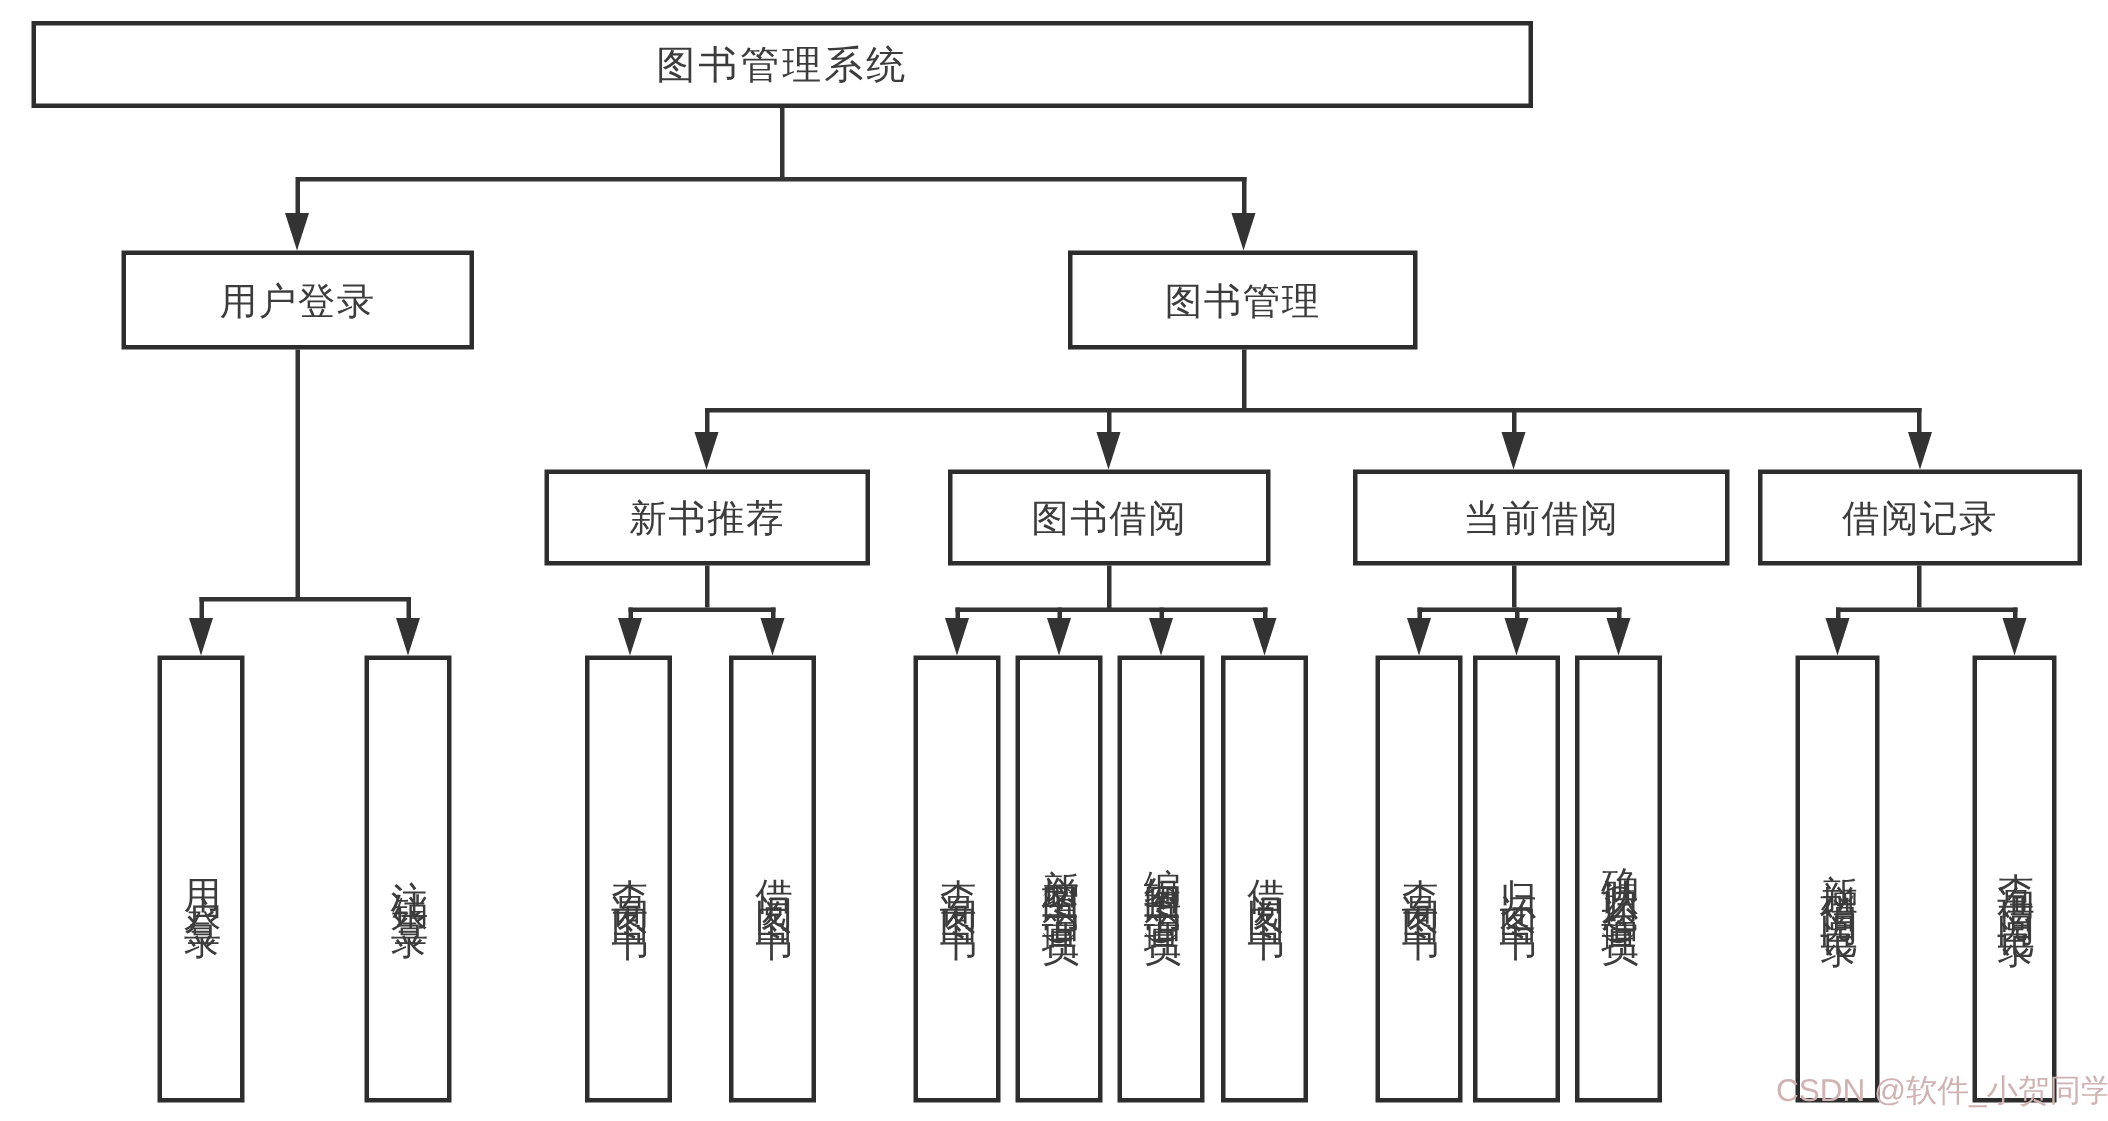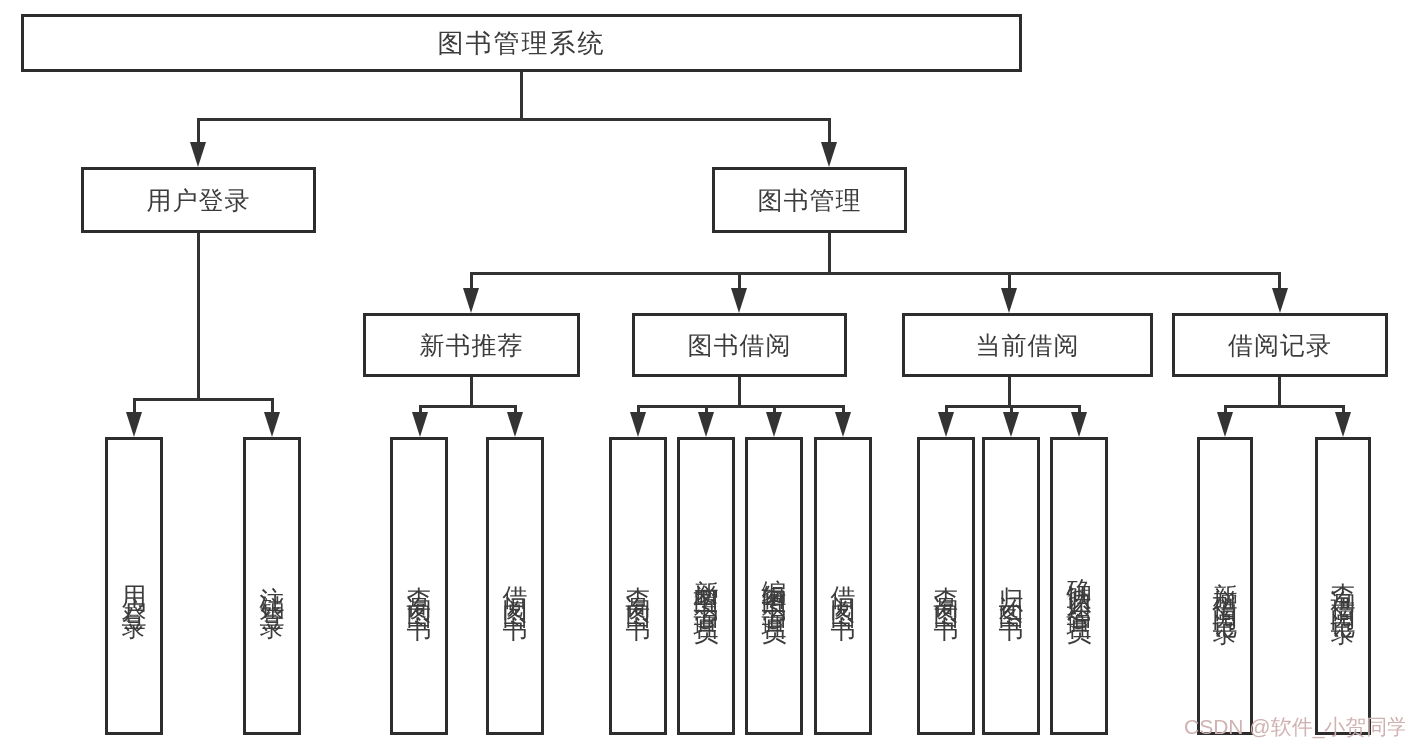--- a/index.html
+++ b/index.html
@@ -61,21 +61,21 @@
   }
 </style>
 </head>
 <body>
 
 <div class="stage">
 
   <div class="box hbox root-box" style="left:21px;top:14px;width:1001px;height:58px">图书管理系统</div>
 
   <div class="box hbox" style="left:81px;top:167px;width:235px;height:66px">用户登录</div>
-  <div class="box hbox" style="left:712px;top:167px;width:195px;height:66px">图书管理</div>
+  <div class="box hbox" style="left:712px;top:167px;width:233px;height:66px">图书管理</div>
 
   <div class="box hbox" style="left:363px;top:313px;width:217px;height:64px">新书推荐</div>
   <div class="box hbox" style="left:632px;top:313px;width:215px;height:64px">图书借阅</div>
   <div class="box hbox" style="left:902px;top:313px;width:251px;height:64px">当前借阅</div>
   <div class="box hbox" style="left:1172px;top:313px;width:216px;height:64px">借阅记录</div>
 
   <div class="box vbox" style="left:105px;top:437px;width:58px;height:298px">用户登录</div>
   <div class="box vbox" style="left:243px;top:437px;width:58px;height:298px">注销登录</div>
 
   <div class="box vbox" style="left:390px;top:437px;width:58px;height:298px">查询图书</div>

